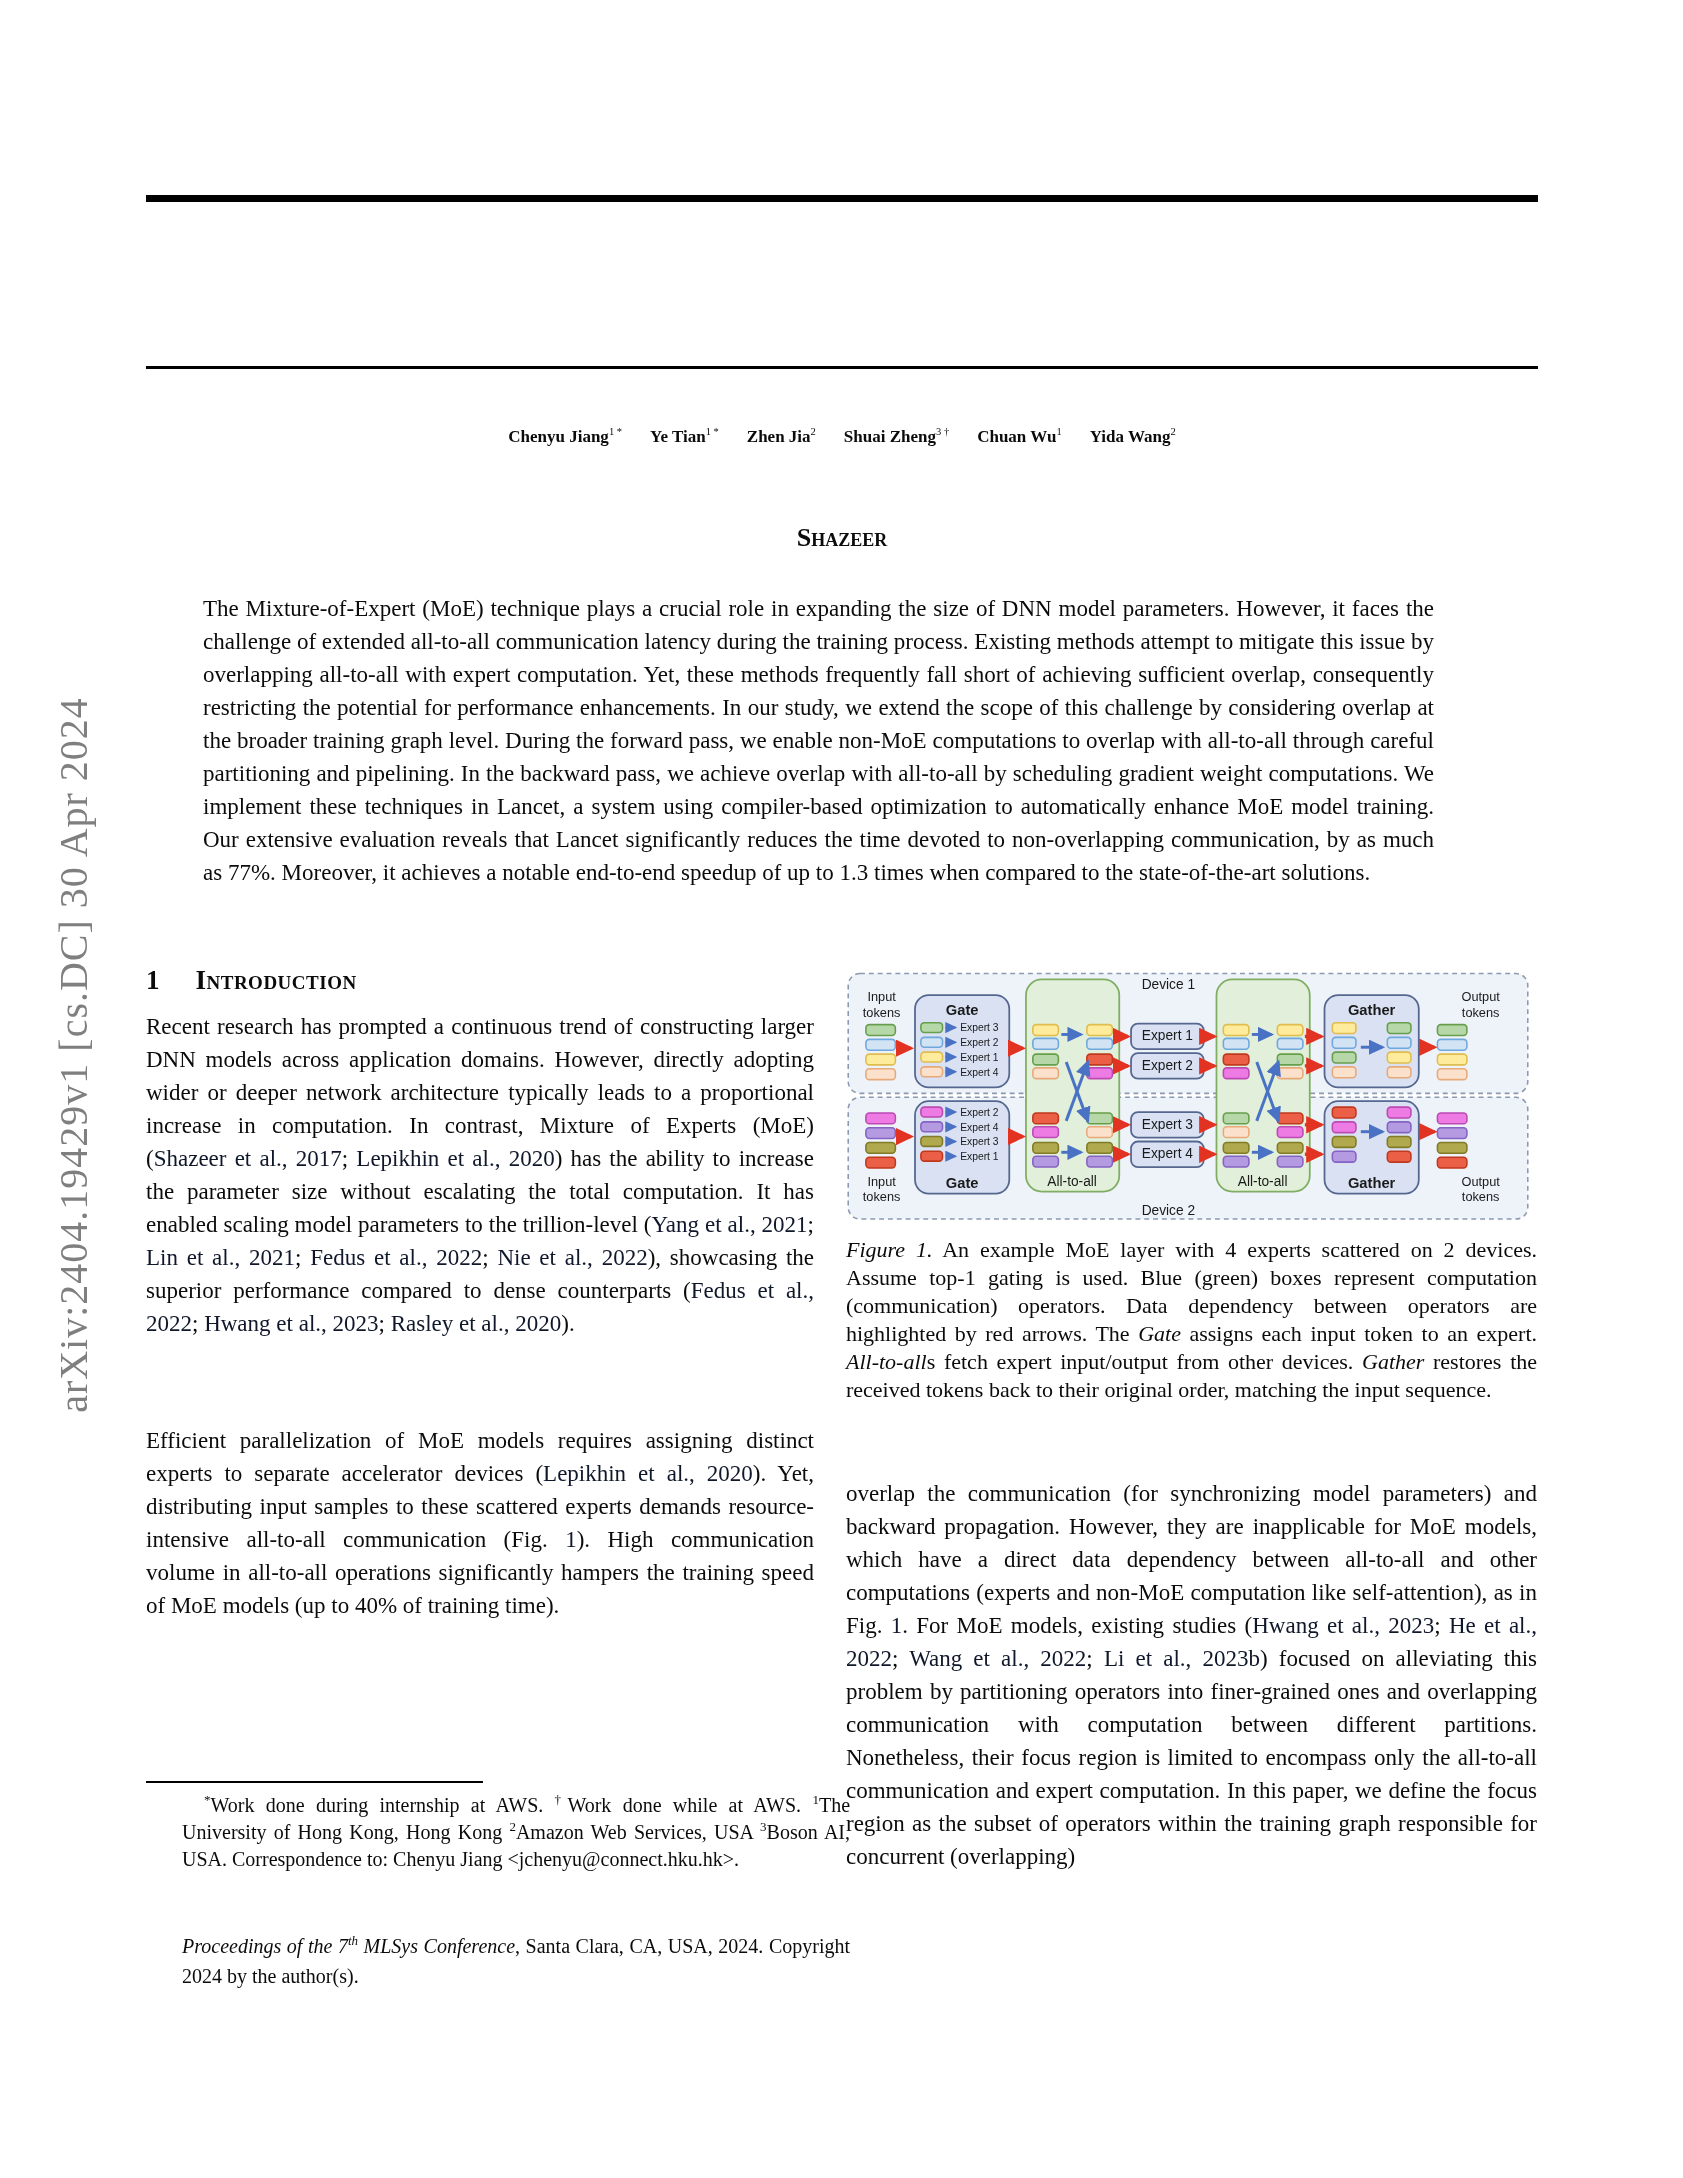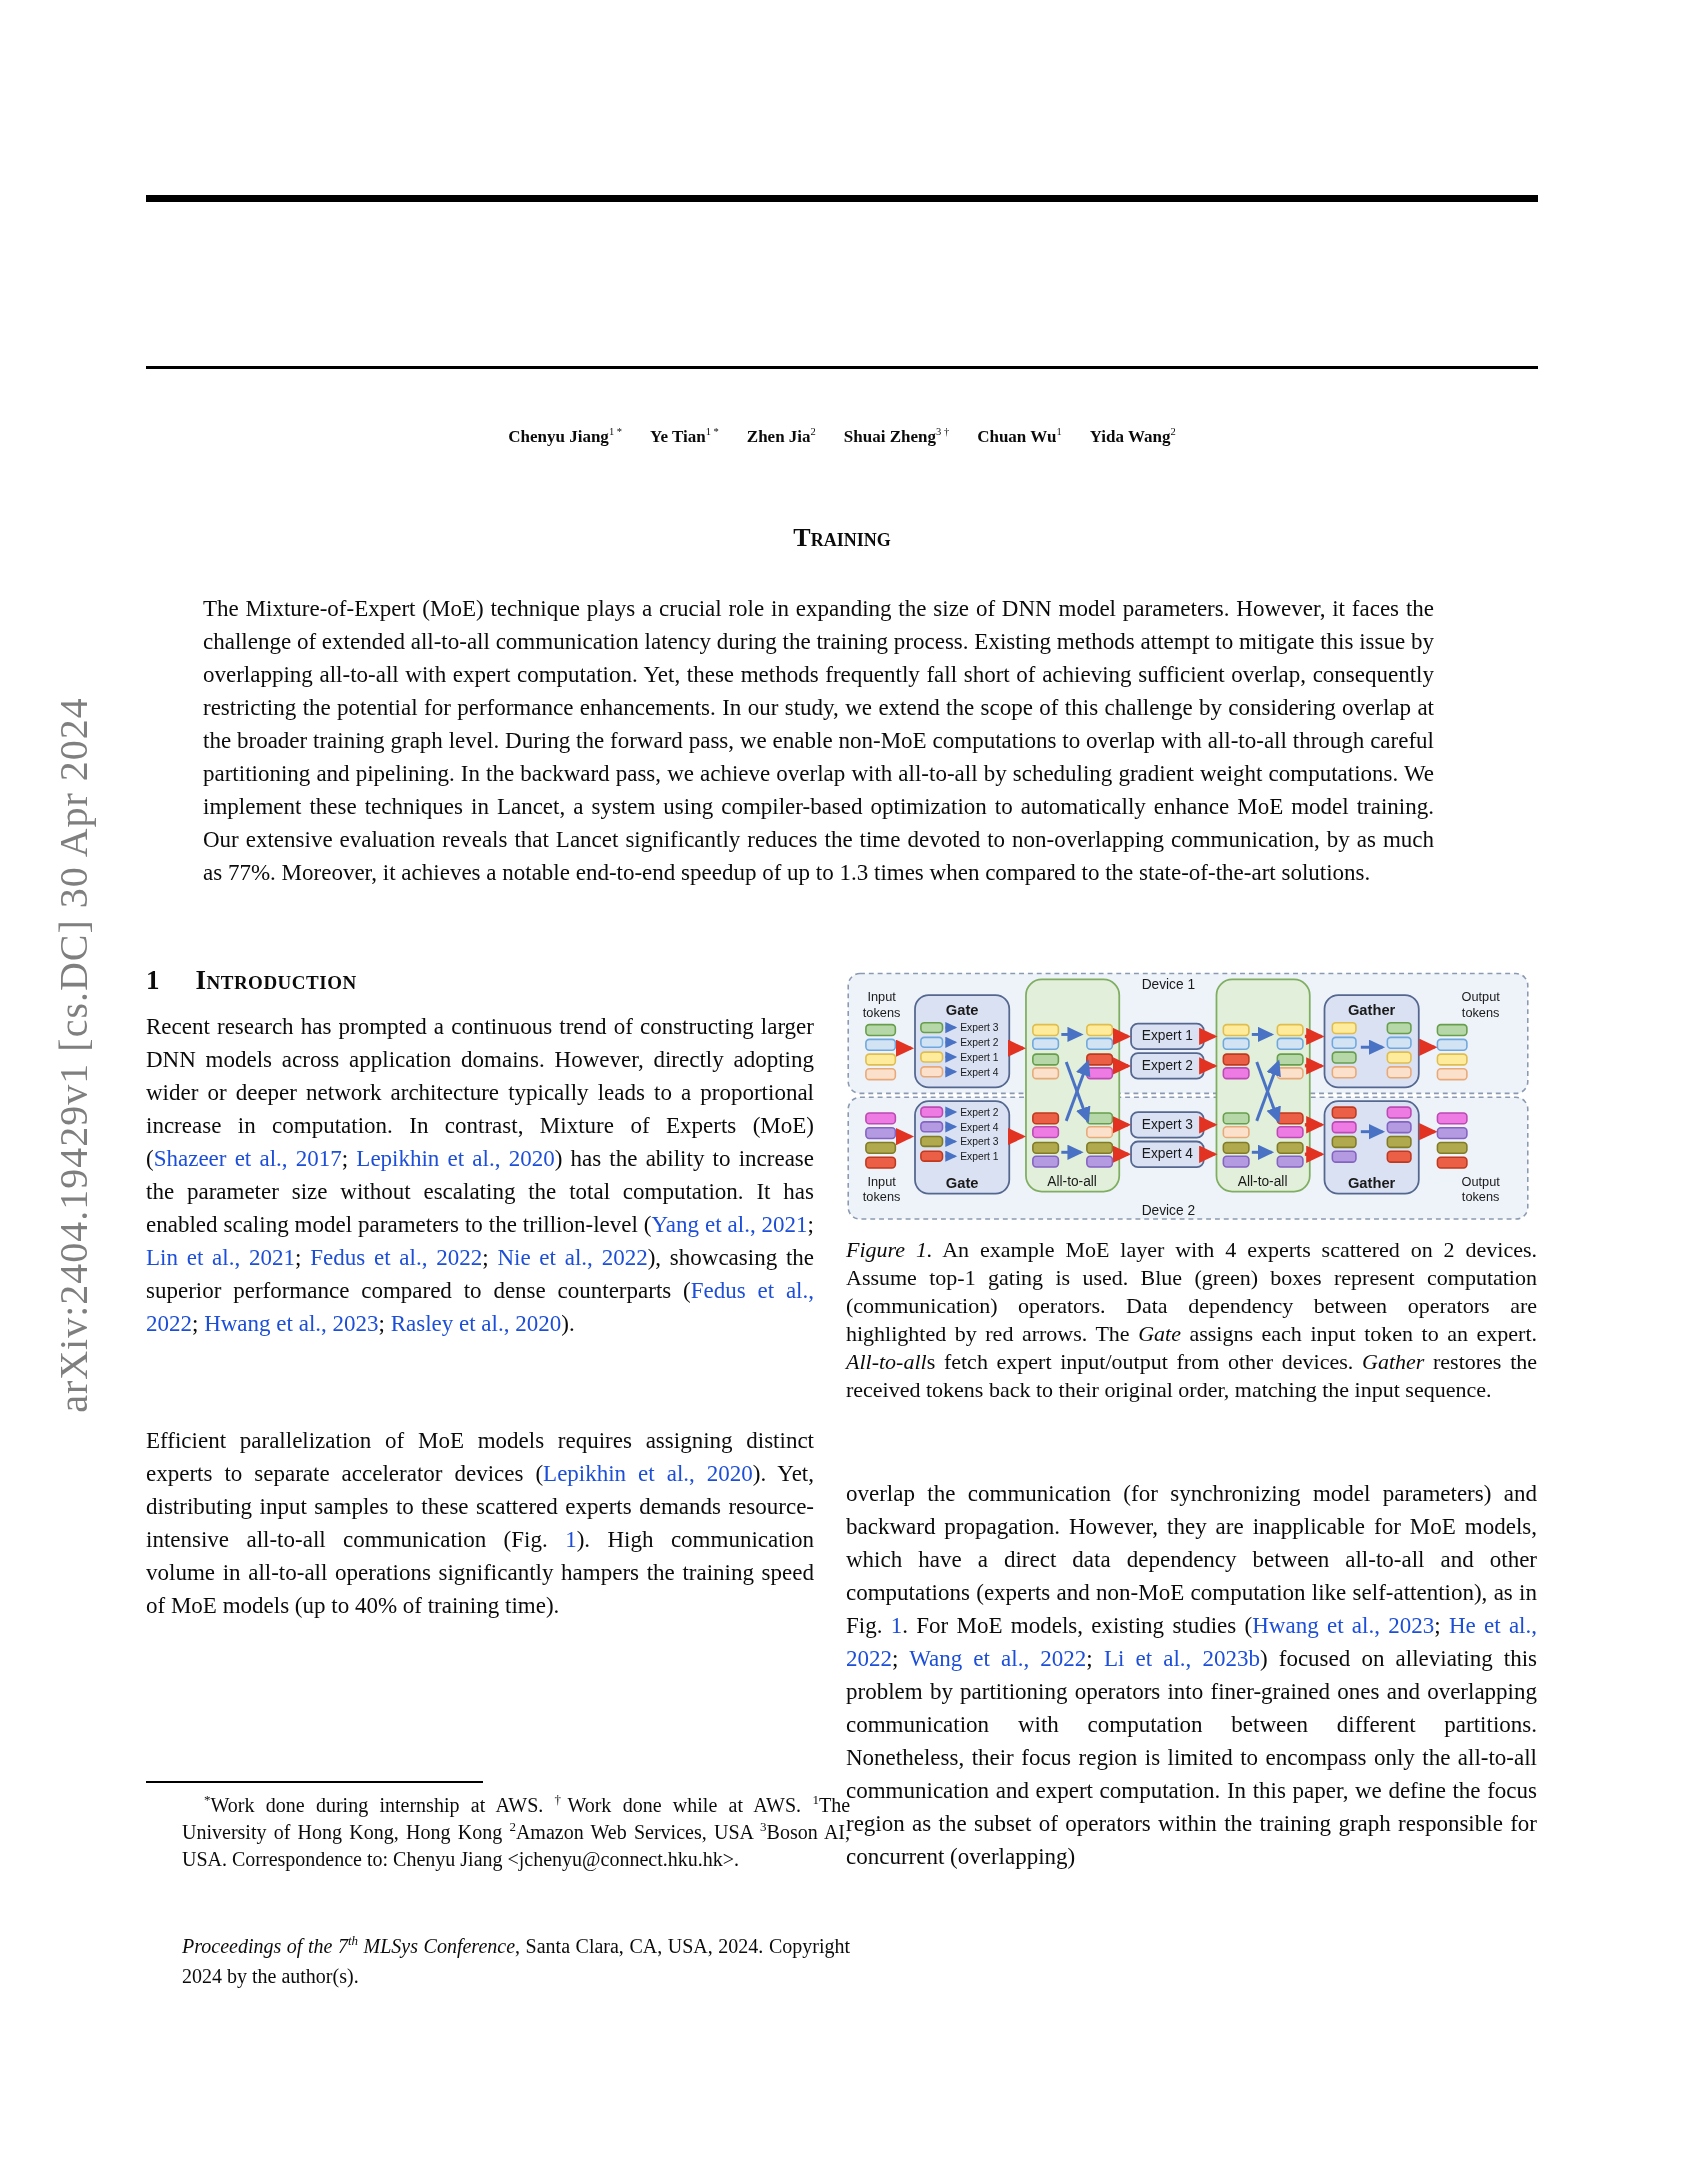--- a/index.html
+++ b/index.html
@@ -16,21 +16,21 @@
   .authors sup{font-weight:normal;font-size:0.62em;}
   .abst-head{width:1392px;text-align:center;font-variant:small-caps;font-weight:bold;font-size:26px;}
   .para{font-size:23px;line-height:33px;text-align:justify;hyphens:none;}
   .abstract-body{font-size:23px;line-height:33px;text-align:justify;margin-top:24px;}
   .sec-head{font-size:27px;font-weight:bold;}
   .sec-head .num{margin-right:36px;}
   .sec-head .sc{font-variant:small-caps;letter-spacing:0.5px;}
   .caption{font-size:22px;line-height:28px;text-align:justify;}
   .fnote{font-size:20px;line-height:27px;text-align:justify;margin-left:36px;}
   .fnote-indent{text-indent:22px;}
-  .cite{color:#1d4ed8;}
+  .cite{color:#0f172a;}
   .it{font-style:italic;}
   .sup{vertical-align:super;font-size:0.65em;line-height:0;}
   .figwrap{width:688px;}
   svg text{font-family:"Liberation Sans", sans-serif;fill:#1a1a1a;}
   .figlab{font-size:14px;}
   .figlab-b{font-size:15px;font-weight:600;}
   .figsmall{font-size:13px;}
   .figrow{font-size:10.5px;}
   .devbox{fill:#eef3fa;stroke:#8b9ab0;stroke-width:1.6;stroke-dasharray:5 4;}
   .bluebox{fill:#d9e1f3;stroke:#55678f;stroke-width:1.8;}
@@ -46,21 +46,21 @@
 
   <div class="abs arxiv-stamp" style="left:-428px;top:1030px;width:1005px;height:50px;">arXiv:2404.19429v1  [cs.DC]  30 Apr 2024</div>
 
   <div class="abs rule" style="left:146px;top:195px;width:1392px;height:7px;"></div>
 
 
   <div class="abs rule" style="left:146px;top:366px;width:1392px;height:3px;"></div>
 
   <div class="abs authors" style="left:146px;top:426px;"><span class="author"><span>Chenyu Jiang</span><sup>1 *</sup></span><span class="author"><span>Ye Tian</span><sup>1 *</sup></span><span class="author"><span>Zhen Jia</span><sup>2</sup></span><span class="author"><span>Shuai Zheng</span><sup>3 †</sup></span><span class="author"><span>Chuan Wu</span><sup>1</sup></span><span class="author"><span>Yida Wang</span><sup>2</sup></span></div>
 
-  <div class="abs abst-head" style="left:146px;top:523px;">Training</div>
+  <div class="abs abst-head" style="left:146px;top:523px;">Shazeer</div>
   <div class="abs abstract-body" style="left:203px;top:568px;width:1231px;">The Mixture-of-Expert (MoE) technique plays a crucial role in expanding the size of DNN model parameters. However, it faces the challenge of extended all-to-all communication latency during the training process. Existing methods attempt to mitigate this issue by overlapping all-to-all with expert computation. Yet, these methods frequently fall short of achieving sufficient overlap, consequently restricting the potential for performance enhancements. In our study, we extend the scope of this challenge by considering overlap at the broader training graph level. During the forward pass, we enable non-MoE computations to overlap with all-to-all through careful partitioning and pipelining. In the backward pass, we achieve overlap with all-to-all by scheduling gradient weight computations. We implement these techniques in Lancet, a system using compiler-based optimization to automatically enhance MoE model training. Our extensive evaluation reveals that Lancet significantly reduces the time devoted to non-overlapping communication, by as much as 77%. Moreover, it achieves a notable end-to-end speedup of up to 1.3 times when compared to the state-of-the-art solutions.</div>
 
   <div class="abs sec-head" style="left:146px;top:965px;">
     <span class="num">1</span><span class="sc">Introduction</span>
   </div>
   <div class="abs para" style="left:146px;top:1010px;width:668px;"><span>Recent research has prompted a continuous trend of constructing larger DNN models across application domains. However, directly adopting wider or deeper network architecture typically leads to a proportional increase in computation. In contrast, Mixture of Experts (MoE) (</span><span class="cite">Shazeer et al., 2017</span><span>; </span><span class="cite">Lepikhin et al., 2020</span><span>) has the ability to increase the parameter size without escalating the total computation. It has enabled scaling model parameters to the trillion-level (</span><span class="cite">Yang et al., 2021</span><span>; </span><span class="cite">Lin et al., 2021</span><span>; </span><span class="cite">Fedus et al., 2022</span><span>; </span><span class="cite">Nie et al., 2022</span><span>), showcasing the superior performance compared to dense counterparts (</span><span class="cite">Fedus et al., 2022</span><span>; </span><span class="cite">Hwang et al., 2023</span><span>; </span><span class="cite">Rasley et al., 2020</span><span>).</span></div>
   <div class="abs para" style="left:146px;top:1424px;width:668px;"><span>Efficient parallelization of MoE models requires assigning distinct experts to separate accelerator devices (</span><span class="cite">Lepikhin et al., 2020</span><span>). Yet, distributing input samples to these scattered experts demands resource-intensive all-to-all communication (Fig. </span><span class="cite">1</span><span>). High communication volume in all-to-all operations significantly hampers the training speed of MoE models (up to 40% of training time).</span></div>
 
   <div class="abs rule" style="left:146px;top:1781px;width:337px;height:2px;"></div>
   <div class="abs fnote fnote-indent" style="left:146px;top:1792px;width:668px;"><span class="sup">*</span><span>Work done during internship at AWS. </span><span class="sup">†</span><span>Work done while at AWS. </span><span class="sup">1</span><span>The University of Hong Kong, Hong Kong </span><span class="sup">2</span><span>Amazon Web Services, USA </span><span class="sup">3</span><span>Boson AI, USA. Correspondence to: Chenyu Jiang &lt;jchenyu@connect.hku.hk&gt;.</span></div>

